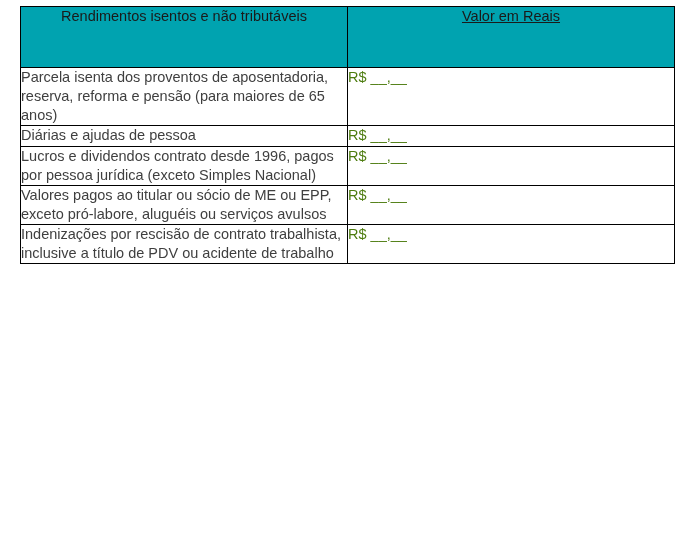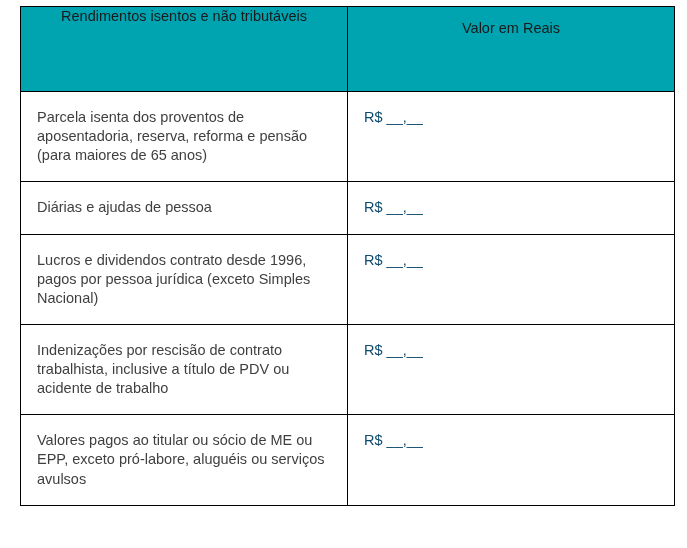--- a/index.html
+++ b/index.html
@@ -30,50 +30,50 @@
     border-collapse: collapse;
     table-layout: fixed;
   }
 
   table.tax-table col.col-desc { width: 327px; }
   table.tax-table col.col-value { width: 327px; }
 
   table.tax-table th,
   table.tax-table td {
     border: 1px solid #000000;
-    padding: 16px;
+    padding: 0;
     vertical-align: top;
   }
 
   
   thead th {
     background: #00a3b0;
     height: 60px;
     vertical-align: middle;
     font-weight: normal;
     font-size: 14.5px;
     color: #1a1a1a;
     text-align: center;
     line-height: 1.25;
   }
   thead th.th-desc { padding: 0 26px; }
-  thead th.th-value { padding: 12px 8px; }
+  thead th.th-value { padding: 0 8px; text-decoration: underline; }
 
   
   td.cell-desc {
     padding: 9px 10px 9px 57px;
     font-size: 14.5px;
     line-height: 1.32;
     color: #3f3f3f;
   }
   td.cell-value {
     padding: 9px 10px 9px 7px;
     font-size: 14.5px;
     line-height: 1.32;
-    color: #0c4a6e;
+    color: #4d7c0f;
     white-space: nowrap;
   }
 </style>
 </head>
 <body>
 
 <div id="page">
 
   <table class="tax-table">
     <colgroup>
@@ -95,23 +95,23 @@
       </tr>
       <tr>
         <td class="cell-desc">Diárias e ajudas de pessoa</td>
         <td class="cell-value">R$ __,__</td>
       </tr>
       <tr>
         <td class="cell-desc">Lucros e dividendos contrato desde 1996, pagos por pessoa jurídica (exceto Simples Nacional)</td>
         <td class="cell-value">R$ __,__</td>
       </tr>
       <tr>
-        <td class="cell-desc">Indenizações por rescisão de contrato trabalhista, inclusive a título de PDV ou acidente de trabalho</td>
+        <td class="cell-desc">Valores pagos ao titular ou sócio de ME ou EPP, exceto pró-labore, aluguéis ou serviços avulsos</td>
         <td class="cell-value">R$ __,__</td>
       </tr>
       <tr>
-        <td class="cell-desc">Valores pagos ao titular ou sócio de ME ou EPP, exceto pró-labore, aluguéis ou serviços avulsos</td>
+        <td class="cell-desc">Indenizações por rescisão de contrato trabalhista, inclusive a título de PDV ou acidente de trabalho</td>
         <td class="cell-value">R$ __,__</td>
       </tr>
     </tbody>
   </table>
 
 </div>
 
 </body></html>

